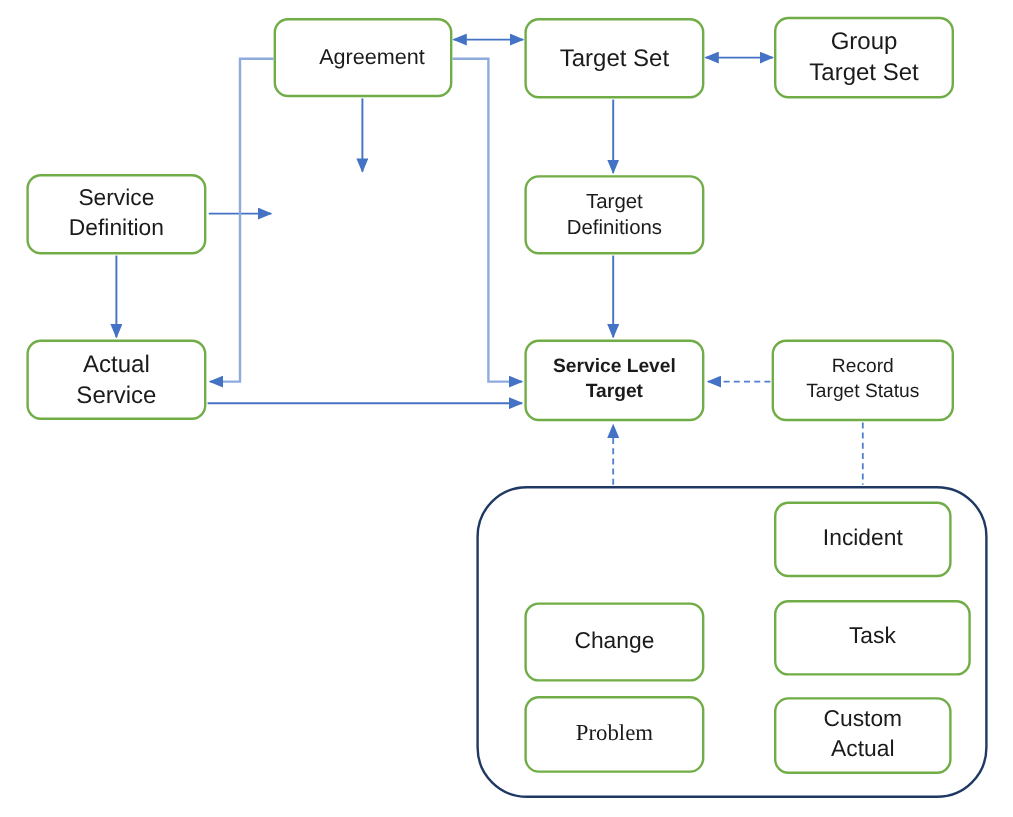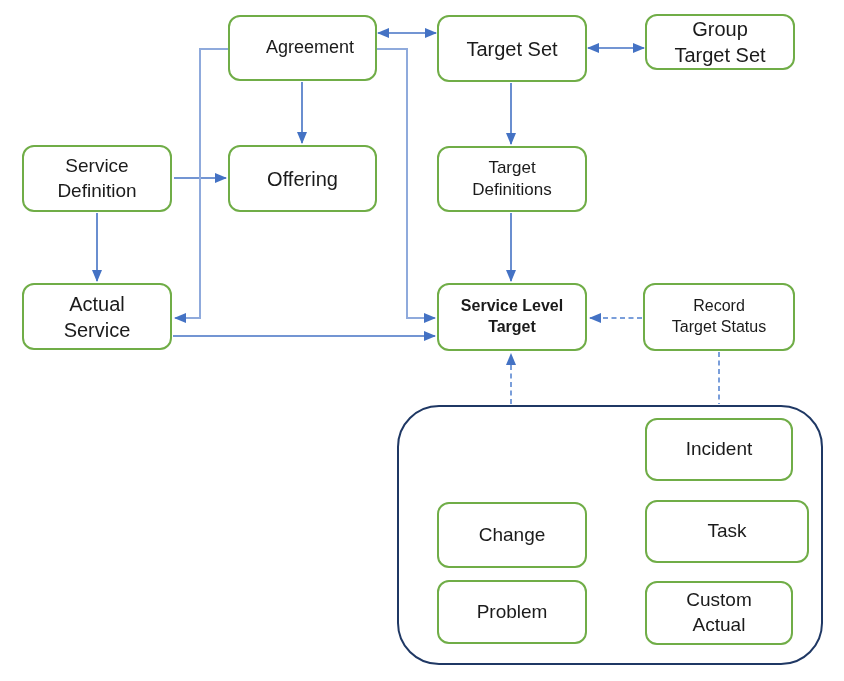--- a/index.html
+++ b/index.html
@@ -19,31 +19,31 @@
     display:flex;align-items:center;justify-content:center;
     text-align:center;
     white-space:pre-line;
     color:#1b1b1b;
     line-height:1.3;
     z-index:2;
   }
   .n-service-definition{left:22px;top:145px;width:150px;height:67px;font-size:19px;}
   .n-agreement{left:228px;top:15px;width:149px;height:66px;font-size:18px;padding-left:15px;}
   .n-target-set{left:437px;top:15px;width:150px;height:67px;font-size:20px;}
-  .n-group-target-set{left:645px;top:14px;width:150px;height:56px;font-size:20px;}
+  .n-group-target-set{left:645px;top:14px;width:150px;height:68px;font-size:20px;}
   .n-offering{left:228px;top:145px;width:149px;height:67px;font-size:20px;}
   .n-target-definitions{left:437px;top:146px;width:150px;height:66px;font-size:17px;}
   .n-actual-service{left:22px;top:283px;width:150px;height:67px;font-size:20px;}
   .n-service-level-target{left:437px;top:283px;width:150px;height:68px;font-size:16px;font-weight:bold;}
   .n-record-target-status{left:643px;top:283px;width:152px;height:68px;font-size:16px;}
   .n-request{left:437px;top:422px;width:150px;height:65px;font-size:19px;}
   .n-incident{left:645px;top:418px;width:148px;height:63px;font-size:19px;}
   .n-change{left:437px;top:502px;width:150px;height:66px;font-size:19px;}
   .n-task{left:645px;top:500px;width:164px;height:63px;font-size:19px;}
-  .n-problem{left:437px;top:580px;width:150px;height:64px;font-size:19px;}
+  .n-problem{left:437px;top:580px;width:150px;height:64px;font-size:19px;font-family:Liberation Serif, serif;}
   .n-custom-record{left:645px;top:581px;width:148px;height:64px;font-size:19px;}
   .record-container{
     position:absolute;
     box-sizing:border-box;
     left:397px;top:405px;width:426px;height:260px;
     border:2.5px solid #1F3864;
     border-radius:42px;
     background:transparent;
     z-index:1;
   }
@@ -61,21 +61,20 @@
 <div id="canvas">
 
   <div class="record-container"></div>
 
   <div class="node n-service-definition">Service
 Definition</div>
   <div class="node n-agreement">Agreement</div>
   <div class="node n-target-set">Target Set</div>
   <div class="node n-group-target-set">Group
 Target Set</div>
-  <div class="node n-offering">Offering</div>
   <div class="node n-target-definitions">Target
 Definitions</div>
   <div class="node n-actual-service">Actual
 Service</div>
   <div class="node n-service-level-target">Service Level
 Target</div>
   <div class="node n-record-target-status">Record
 Target Status</div>
   <div class="node n-change">Change</div>
   <div class="node n-incident">Incident</div>

